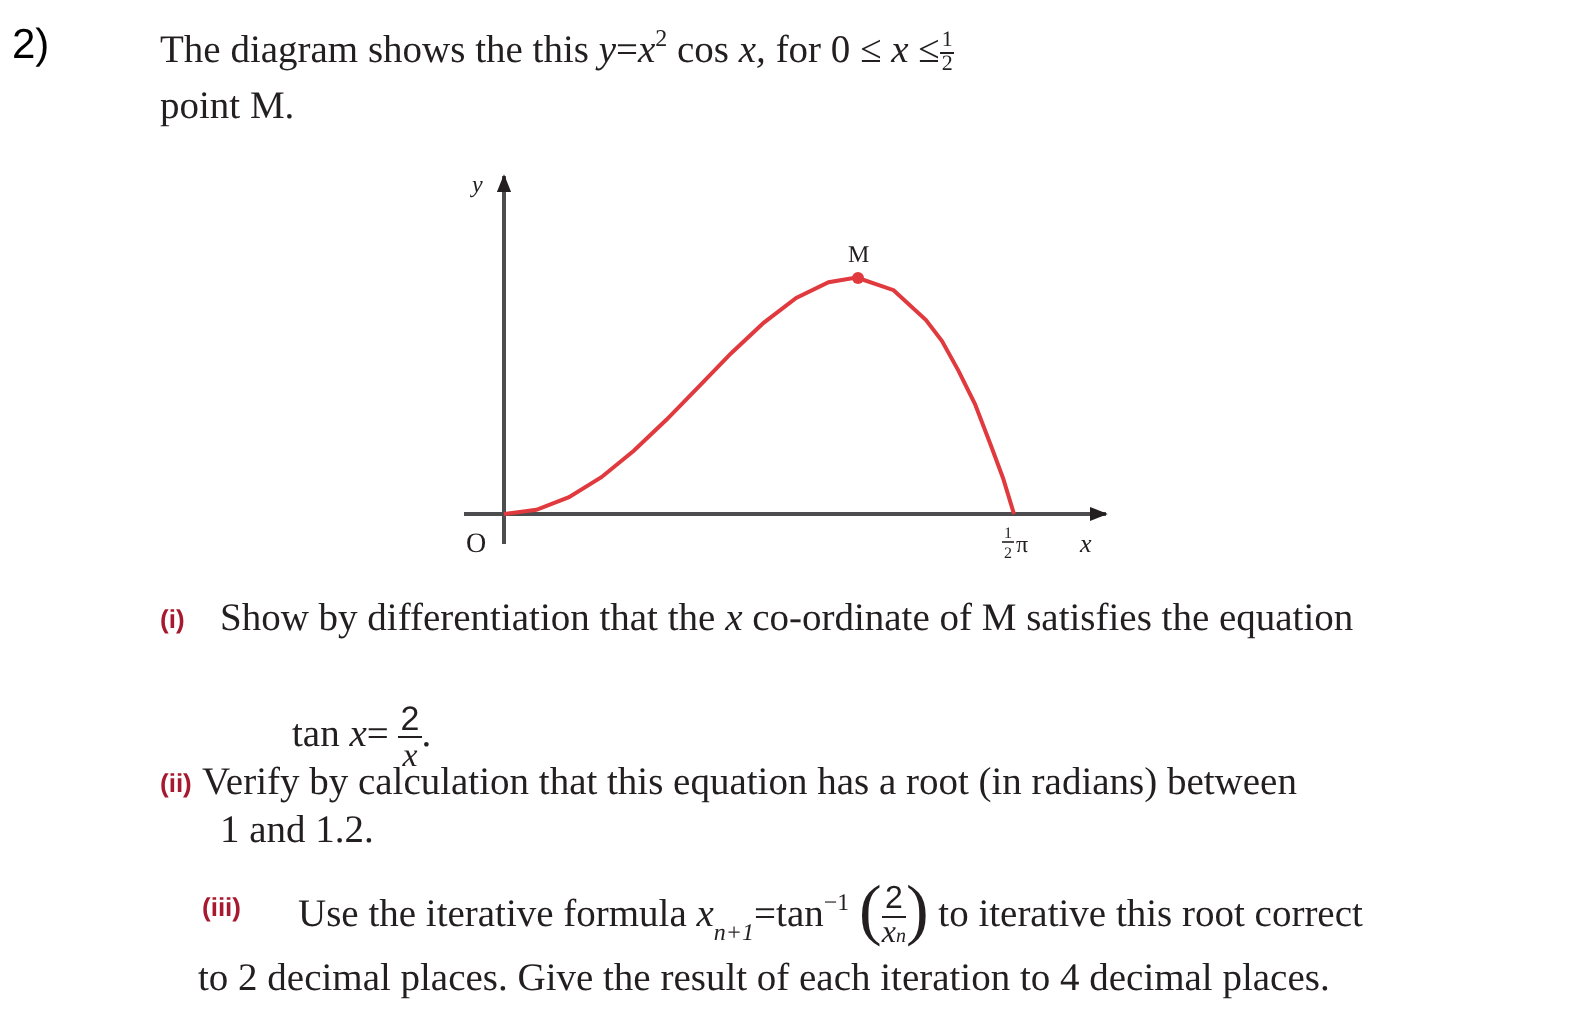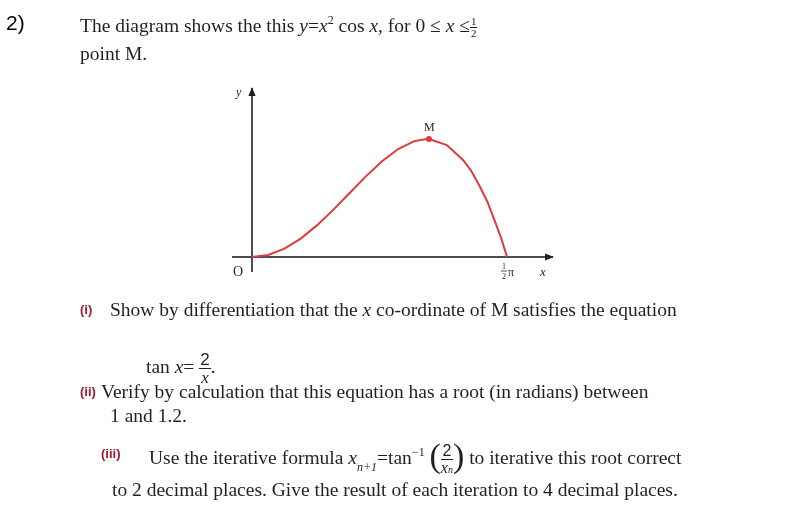--- a/index.html
+++ b/index.html
@@ -75,13 +75,13 @@
 <div class="abs txt" style="left:101px; top:380px;">Verify by calculation that this equation has a root (in radians) between</div>
 <div class="abs txt" style="left:110px; top:404px;">1 and 1.2.</div>
 
 <div class="abs plabel" style="left:80px; top:446px;margin-left:21px;">(iii)</div>
 <div class="abs txt" style="left:110px; top:441px;margin-left:39px;">
   <span>Use the iterative formula</span>
   <span class="it">x</span><span class="sub">n+1</span><span>=</span><span>tan</span><span class="sup">−1</span>
   <span style="font-size:34px; font-weight:100; position:relative; top:3px;">(</span><span class="frac" style="font-size:16px;"><span class="num" style="font-family:'Liberation Sans',sans-serif;">2</span><span class="den"><span class="it">x</span><span class="it" style="font-size:10px;">n</span></span></span><span style="font-size:34px; font-weight:100; position:relative; top:3px;">)</span>
   <span>to iterative this root correct</span>
 </div>
-<div class="abs txt" style="left:112px; top:478px;">to 2 decimal places. Give the result of each iteration to 4 decimal places.</div>
+<div class="abs txt" style="left:99px; top:478px;">to 2 decimal places. Give the result of each iteration to 4 decimal places.</div>
 
 </body></html>

